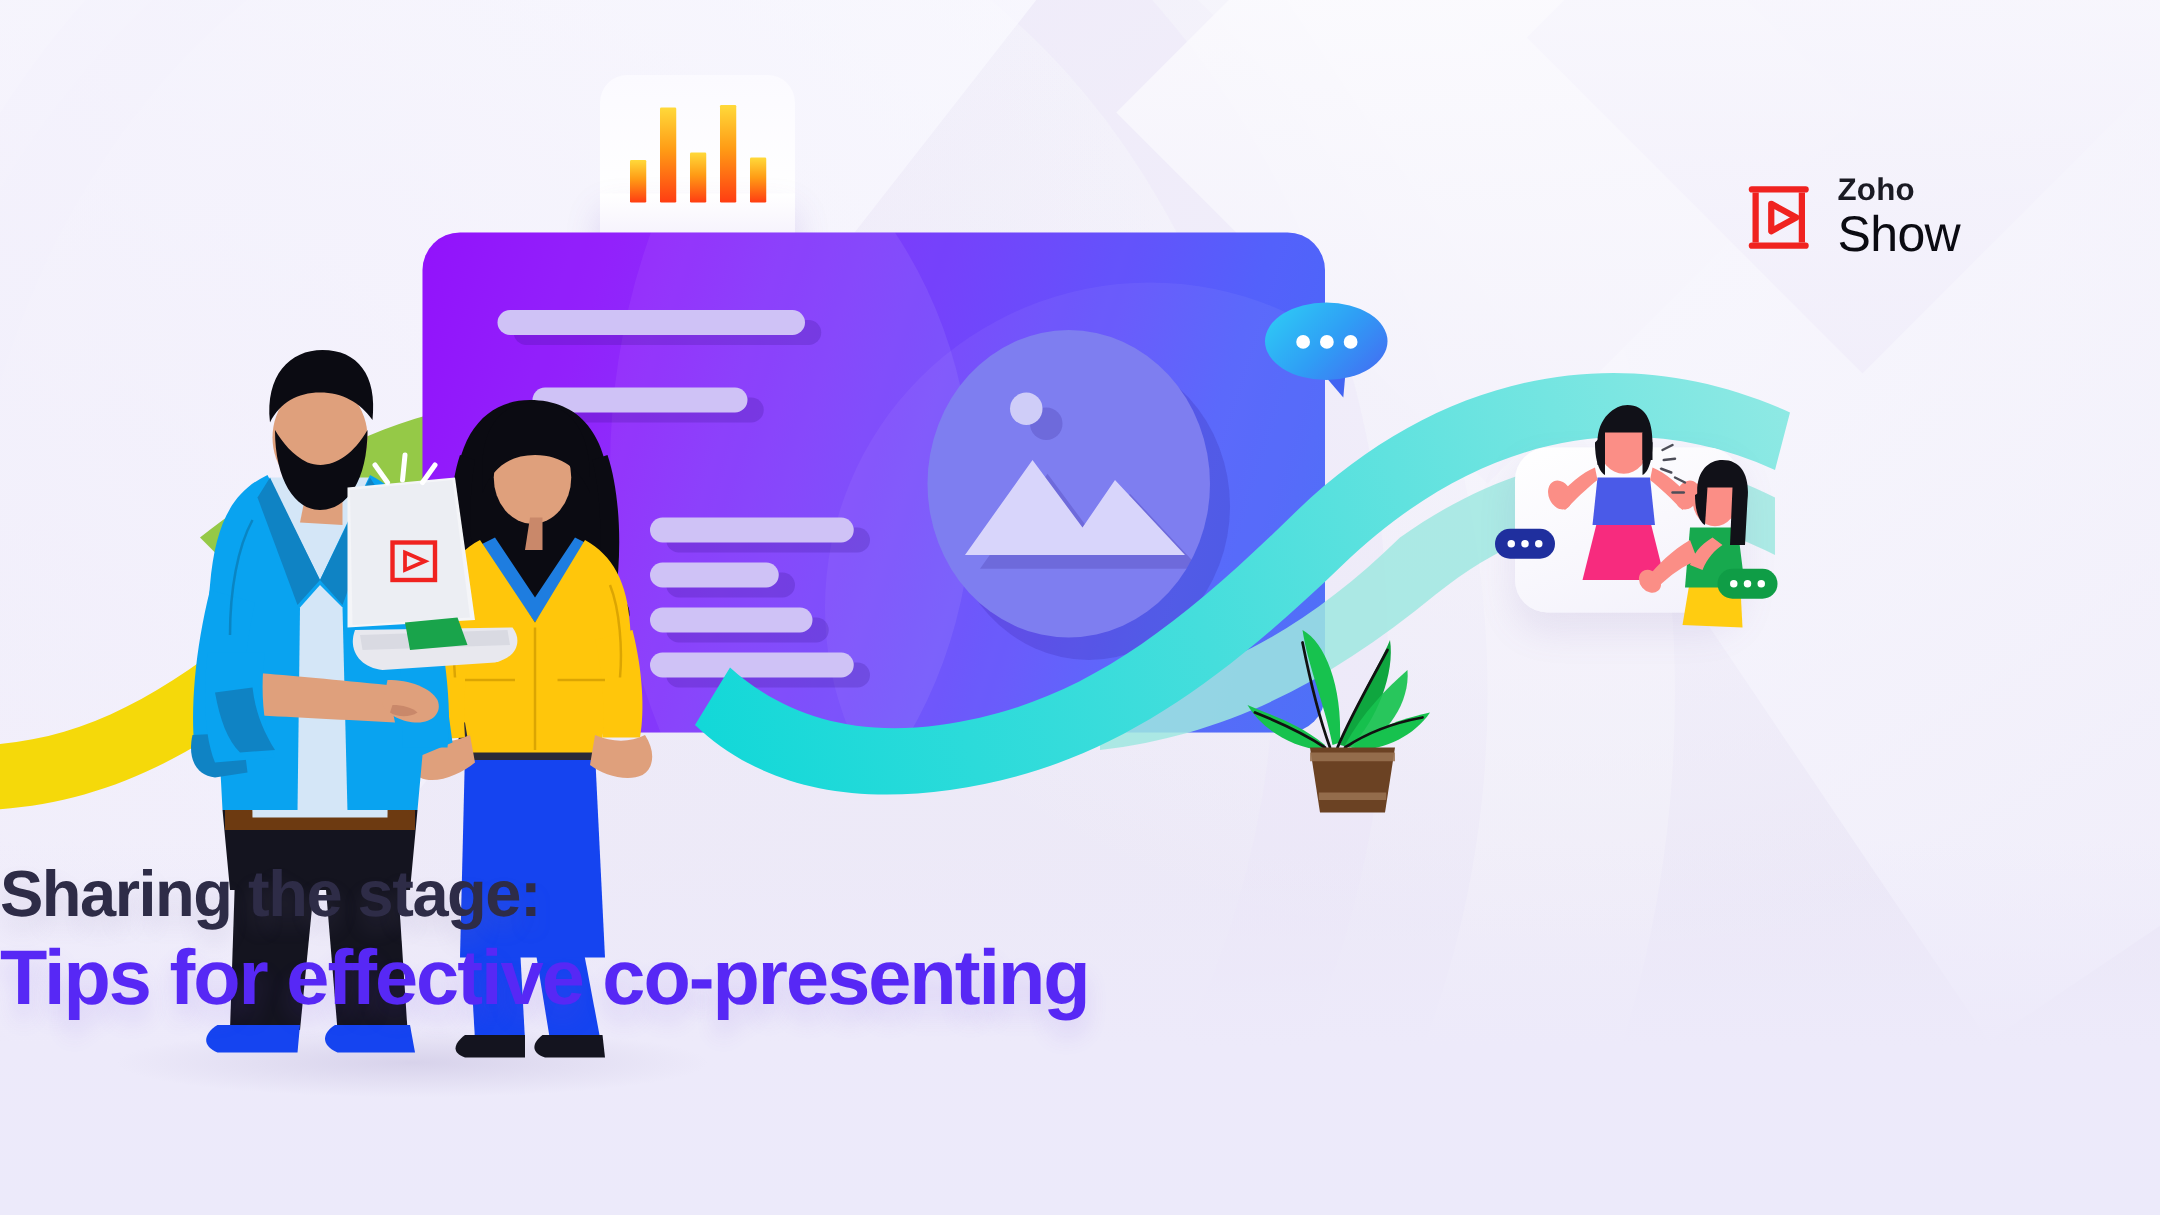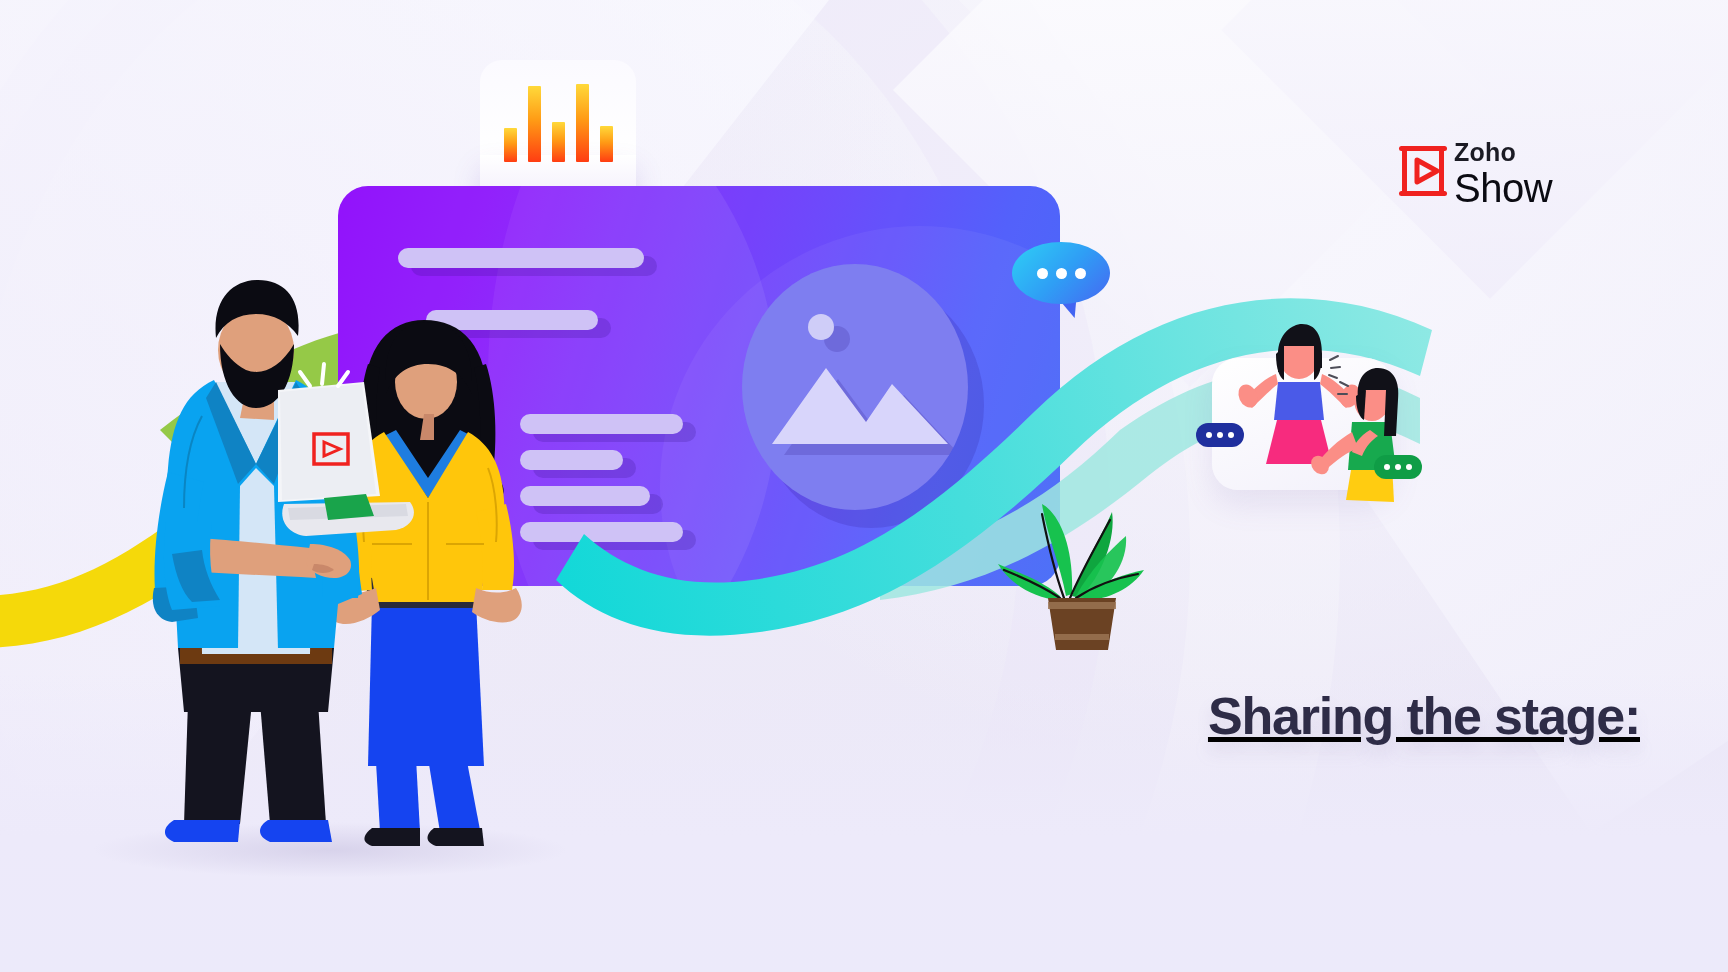--- a/index.html
+++ b/index.html
@@ -225,40 +225,38 @@
     display: flex; align-items: center; justify-content: center; gap: 5px;
   }
   .pill-dot { width: 6px; height: 6px; border-radius: 50%; background: #fff; }
   .pill-blue  { left: 1196px; top: 423px; background: #1f2f9e; }
   .pill-green { left: 1374px; top: 455px; background: #0f9d46; }
 
   
   .logo {
     position: absolute;
     left: 1392px; top: 140px;
-    display: flex; 
+    display: flex; align-items: center; gap: 16px;
   }
   .logo-mark { width: 62px; height: 62px; flex: none; }
   .logo-text { line-height: 1; }
   .logo-zoho {
     font-size: 25px; font-weight: 700; color: #1b1b24;
     letter-spacing: .2px; margin-bottom: 3px;
   }
   .logo-show {
     font-size: 40px; font-weight: 400; color: #0b0b12;
     letter-spacing: -.5px;
   }
 
   
   .headline {
     position: absolute;
     left: 0; right: 88px;
     top: 688px;
-    text-align: right;
-    text-decoration: underline;
   }
   .headline-1 {
     font-size: 52px;
     font-weight: 700;
     color: #2e2c47;
     letter-spacing: -1.2px;
     line-height: 1.08;
     margin: 0 0 6px 0;
     text-shadow: 0 10px 16px rgba(130,120,170,.16);
   }
@@ -565,15 +563,16 @@
       <path d="M25,20 L45,31 L25,42 Z" fill="none" stroke="#f0221f" stroke-width="5" stroke-linejoin="round"></path>
     </svg>
     <div class="logo-text">
       <div class="logo-zoho">Zoho</div>
       <div class="logo-show">Show</div>
     </div>
   </div>
 
   <div class="headline">
     <h1 class="headline-1">Sharing the stage:</h1>
+    <h1 class="headline-2">Tips for effective co-presenting</h1>
   </div>
 
 </div>
 
 </body></html>

